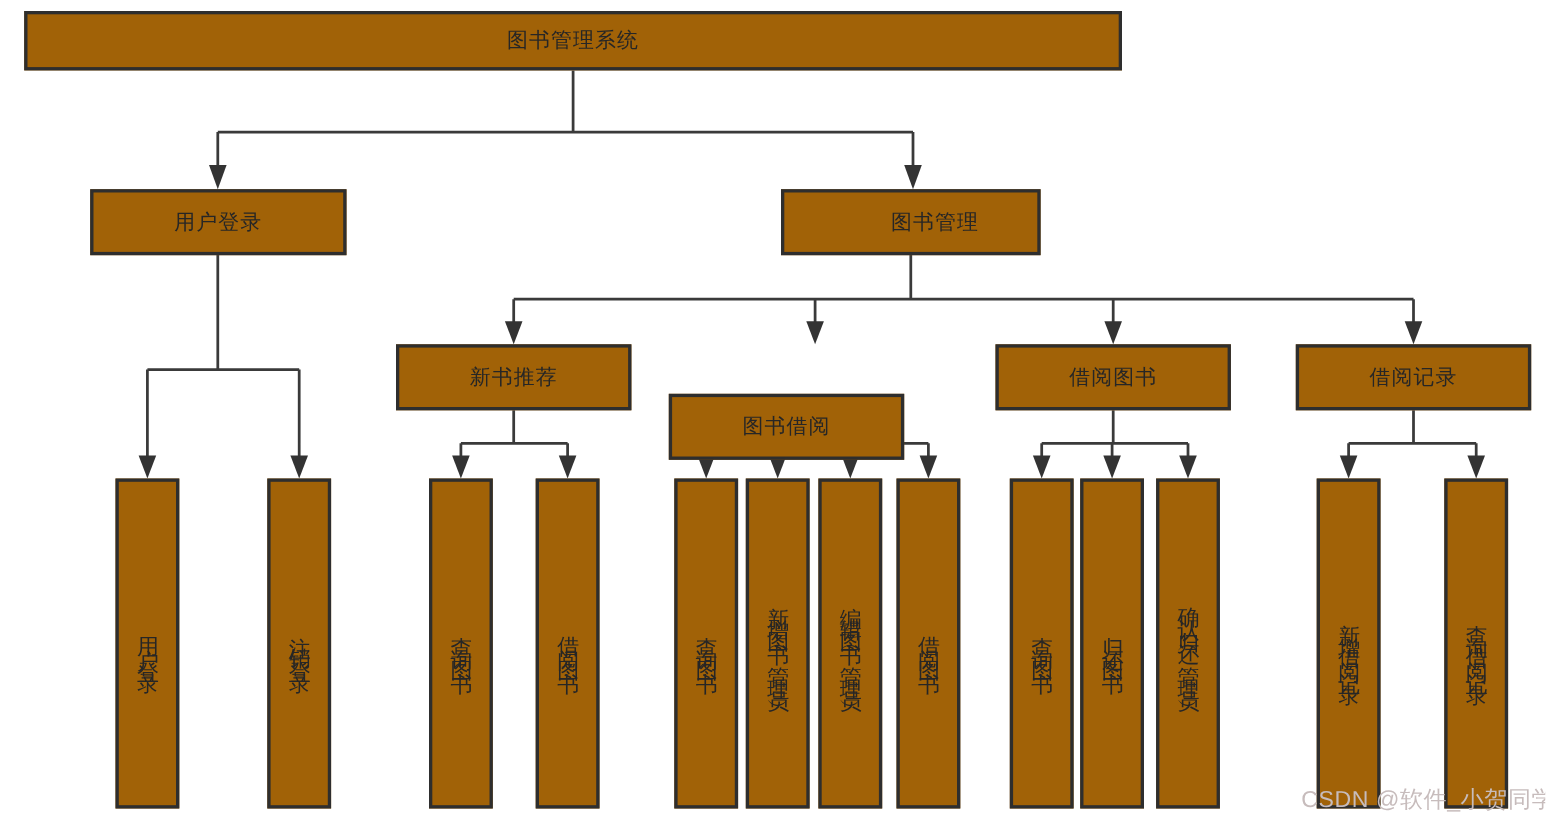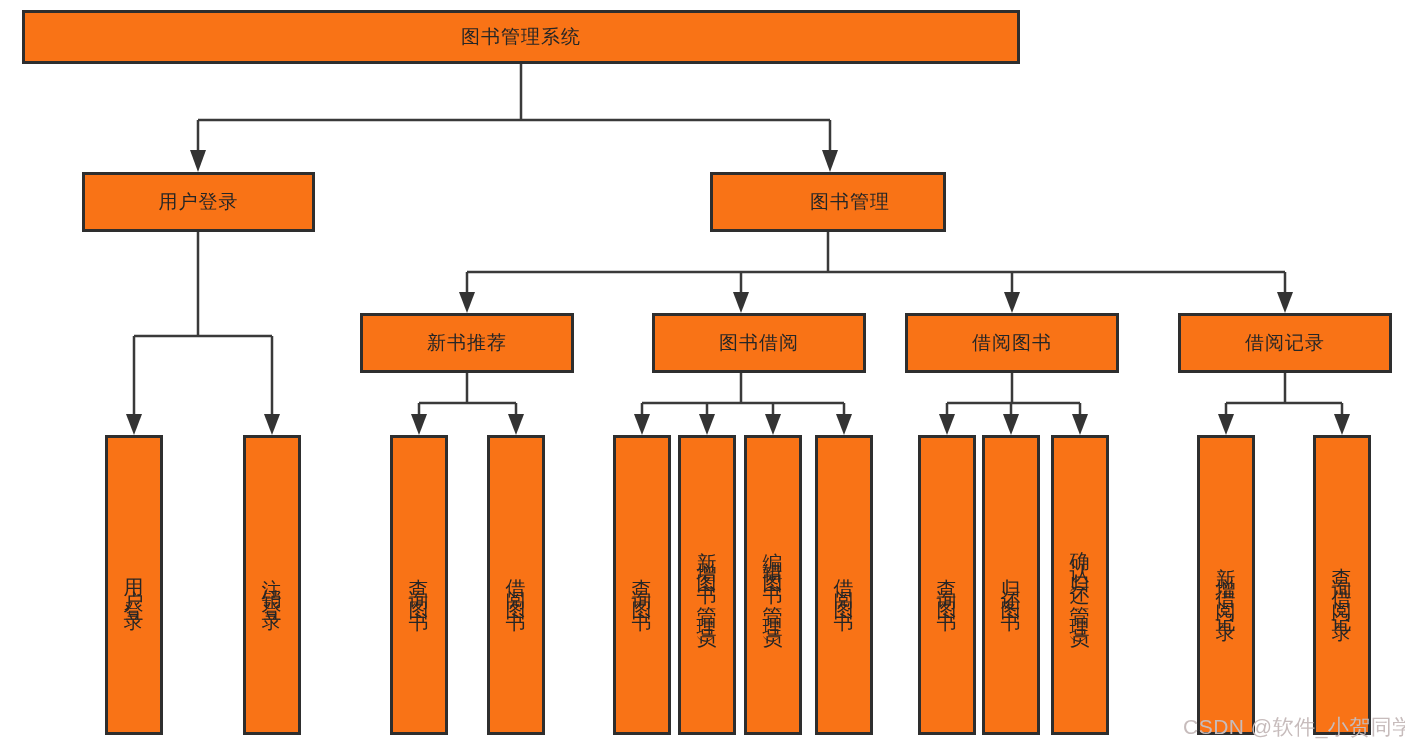--- a/index.html
+++ b/index.html
@@ -13,21 +13,21 @@
   }
   .connector-layer {
     position: absolute;
     left: 0; top: 0;
     width: 1405px; height: 747px;
     z-index: 1;
   }
   .box {
     position: absolute;
     box-sizing: border-box;
-    background: #f97316;
+    background: #a16207;
     border: 3px solid #2e2e2e;
     display: flex;
     align-items: center;
     justify-content: center;
     z-index: 2;
     color: #262626;
   }
   .hlabel {
     font-size: 19px;
     letter-spacing: 1px;
@@ -98,21 +98,21 @@
   <div class="box" style="left:82px; top:172px; width:233px; height:60px;">
     <span class="hlabel">用户登录</span>
   </div>
   <div class="box" style="left:710px; top:172px; width:236px; height:60px;padding-left:44px;">
     <span class="hlabel">图书管理</span>
   </div>
 
   <div class="box group" style="left:360px;">
     <span class="hlabel">新书推荐</span>
   </div>
-  <div class="box group" style="left:652px;">
+  <div class="box group" style="left:608px;margin-top:45px;">
     <span class="hlabel">图书借阅</span>
   </div>
   <div class="box group" style="left:905px;">
     <span class="hlabel">借阅图书</span>
   </div>
   <div class="box group" style="left:1178px;">
     <span class="hlabel">借阅记录</span>
   </div>
 
   <div class="box leaf" style="left:105px;">

